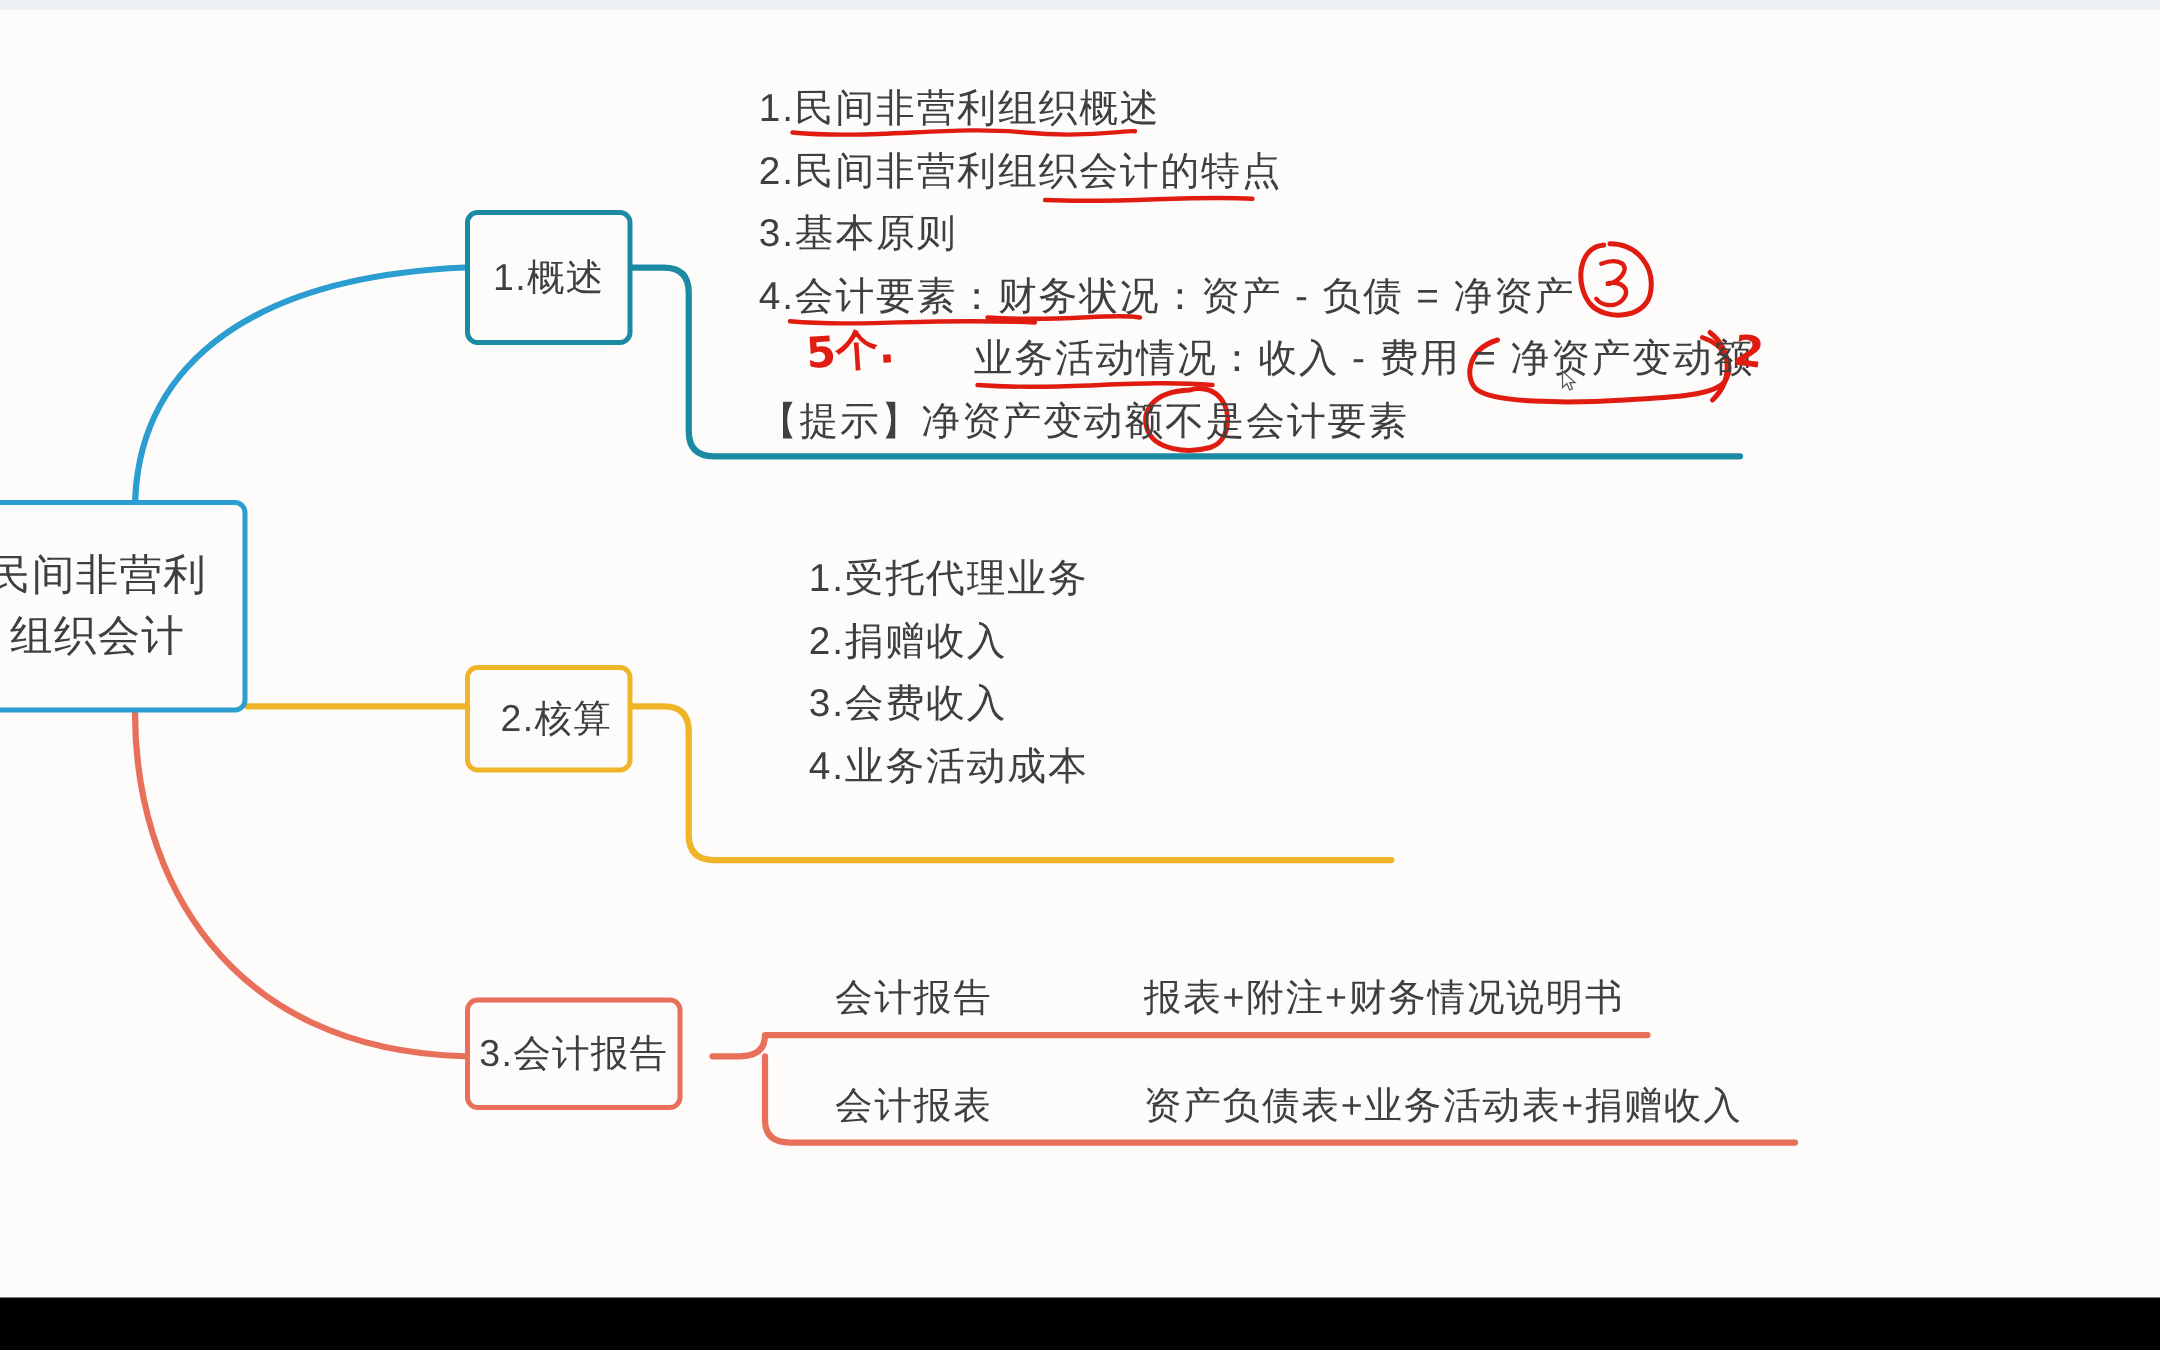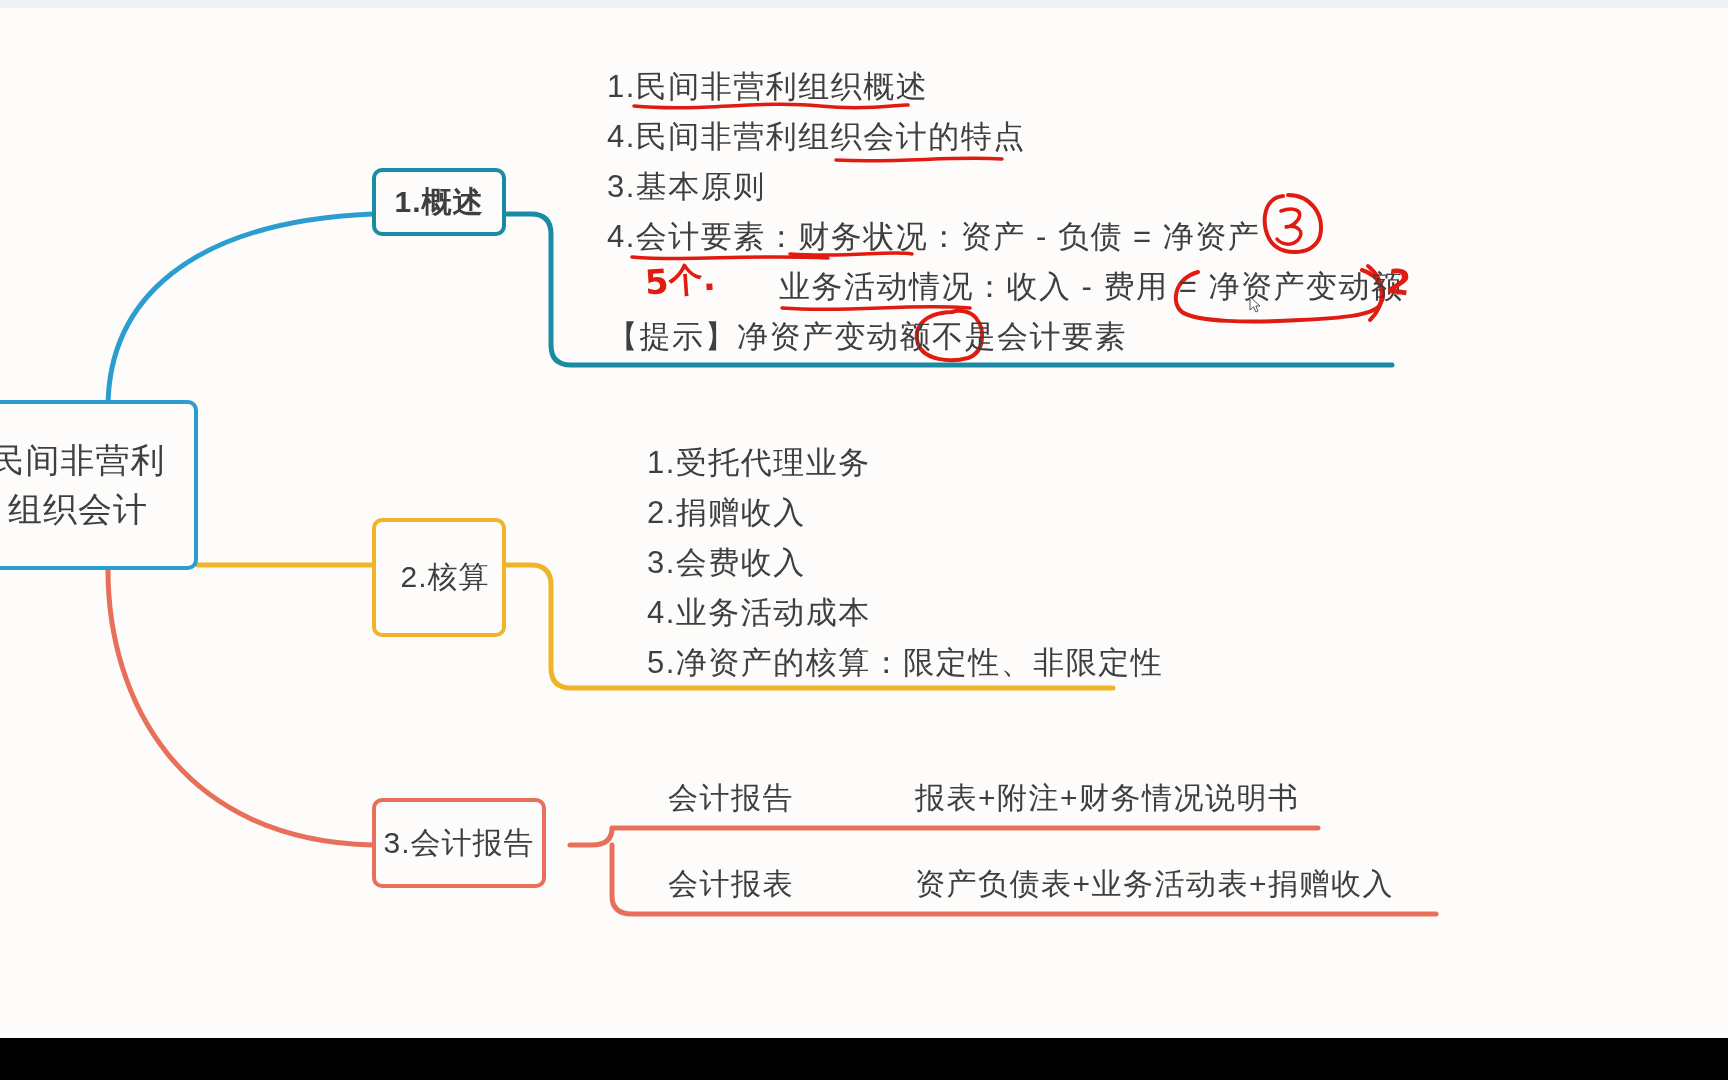--- a/index.html
+++ b/index.html
@@ -46,27 +46,26 @@
   }
   #root-node {
     left: -42px; top: 400px; width: 240px; height: 170px;
     border: 4px solid #2b9dd0;
     font-size: 34px; line-height: 1.45;
     flex-direction: column;
     text-align: center;
   }
   #root-node .line { display: block; }
   #node-1 {
-    left: 372px; top: 168px; width: 134px; height: 68px;
+    left: 372px; top: 168px; width: 134px; height: 108px;
     border: 4px solid #1b8ba3;
     font-size: 30px;
-    font-weight: bold;
   }
   #node-2 {
-    left: 372px; top: 518px; width: 134px; height: 119px;
+    left: 372px; top: 532px; width: 134px; height: 86px;
     border: 4px solid #f0b429;
     font-size: 30px;
     padding-left: 12px;
   }
   #node-3 {
     left: 372px; top: 798px; width: 174px; height: 90px;
     border: 4px solid #e8705a;
     font-size: 30px;
   }
 
@@ -161,33 +160,32 @@
   <span class="line">民间非营利</span>
   <span class="line">组织会计</span>
 </div>
 
 <div class="node" id="node-1">1.概述</div>
 <div class="node" id="node-2">2.核算</div>
 <div class="node" id="node-3">3.会计报告</div>
 
 <div class="detail" id="branch1-text">
   <div>1.民间非营利组织概述</div>
-  <div>4.民间非营利组织会计的特点</div>
+  <div>2.民间非营利组织会计的特点</div>
   <div>3.基本原则</div>
   <div>4.会计要素：财务状况：资产 - 负债 = 净资产</div>
   <div class="indent-line">业务活动情况：收入 - 费用 = 净资产变动额</div>
   <div>【提示】净资产变动额不是会计要素</div>
 </div>
 
 <div class="detail" id="branch2-text">
   <div>1.受托代理业务</div>
   <div>2.捐赠收入</div>
   <div>3.会费收入</div>
   <div>4.业务活动成本</div>
-  <div>5.净资产的核算：限定性、非限定性</div>
 </div>
 
 <div class="b3-row" id="b3-row1-label">会计报告</div>
 <div class="b3-row" id="b3-row1-value">报表+附注+财务情况说明书</div>
 <div class="b3-row" id="b3-row2-label">会计报表</div>
 <div class="b3-row" id="b3-row2-value">资产负债表+业务活动表+捐赠收入</div>
 
 <div class="ink-text" id="ink-5ge">5个.</div>
 <div class="ink-text" id="ink-two">2</div>
 

